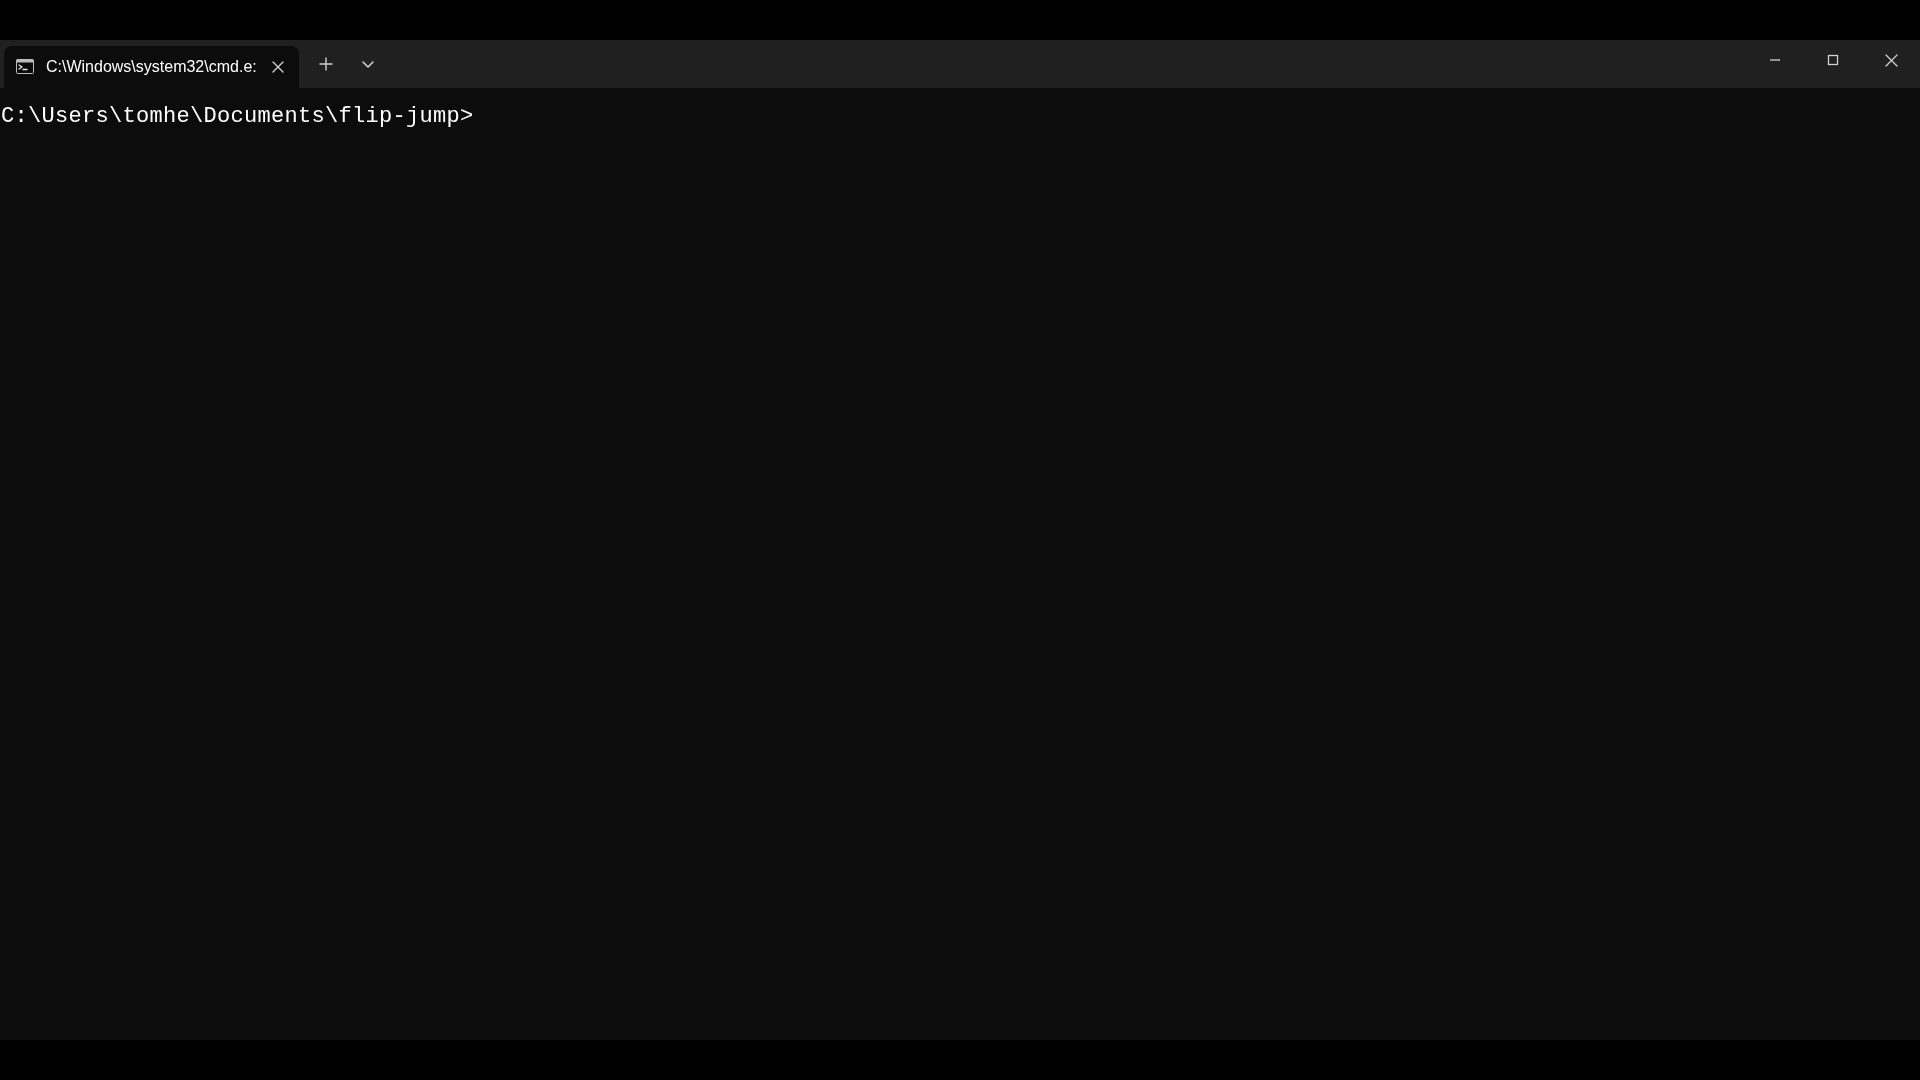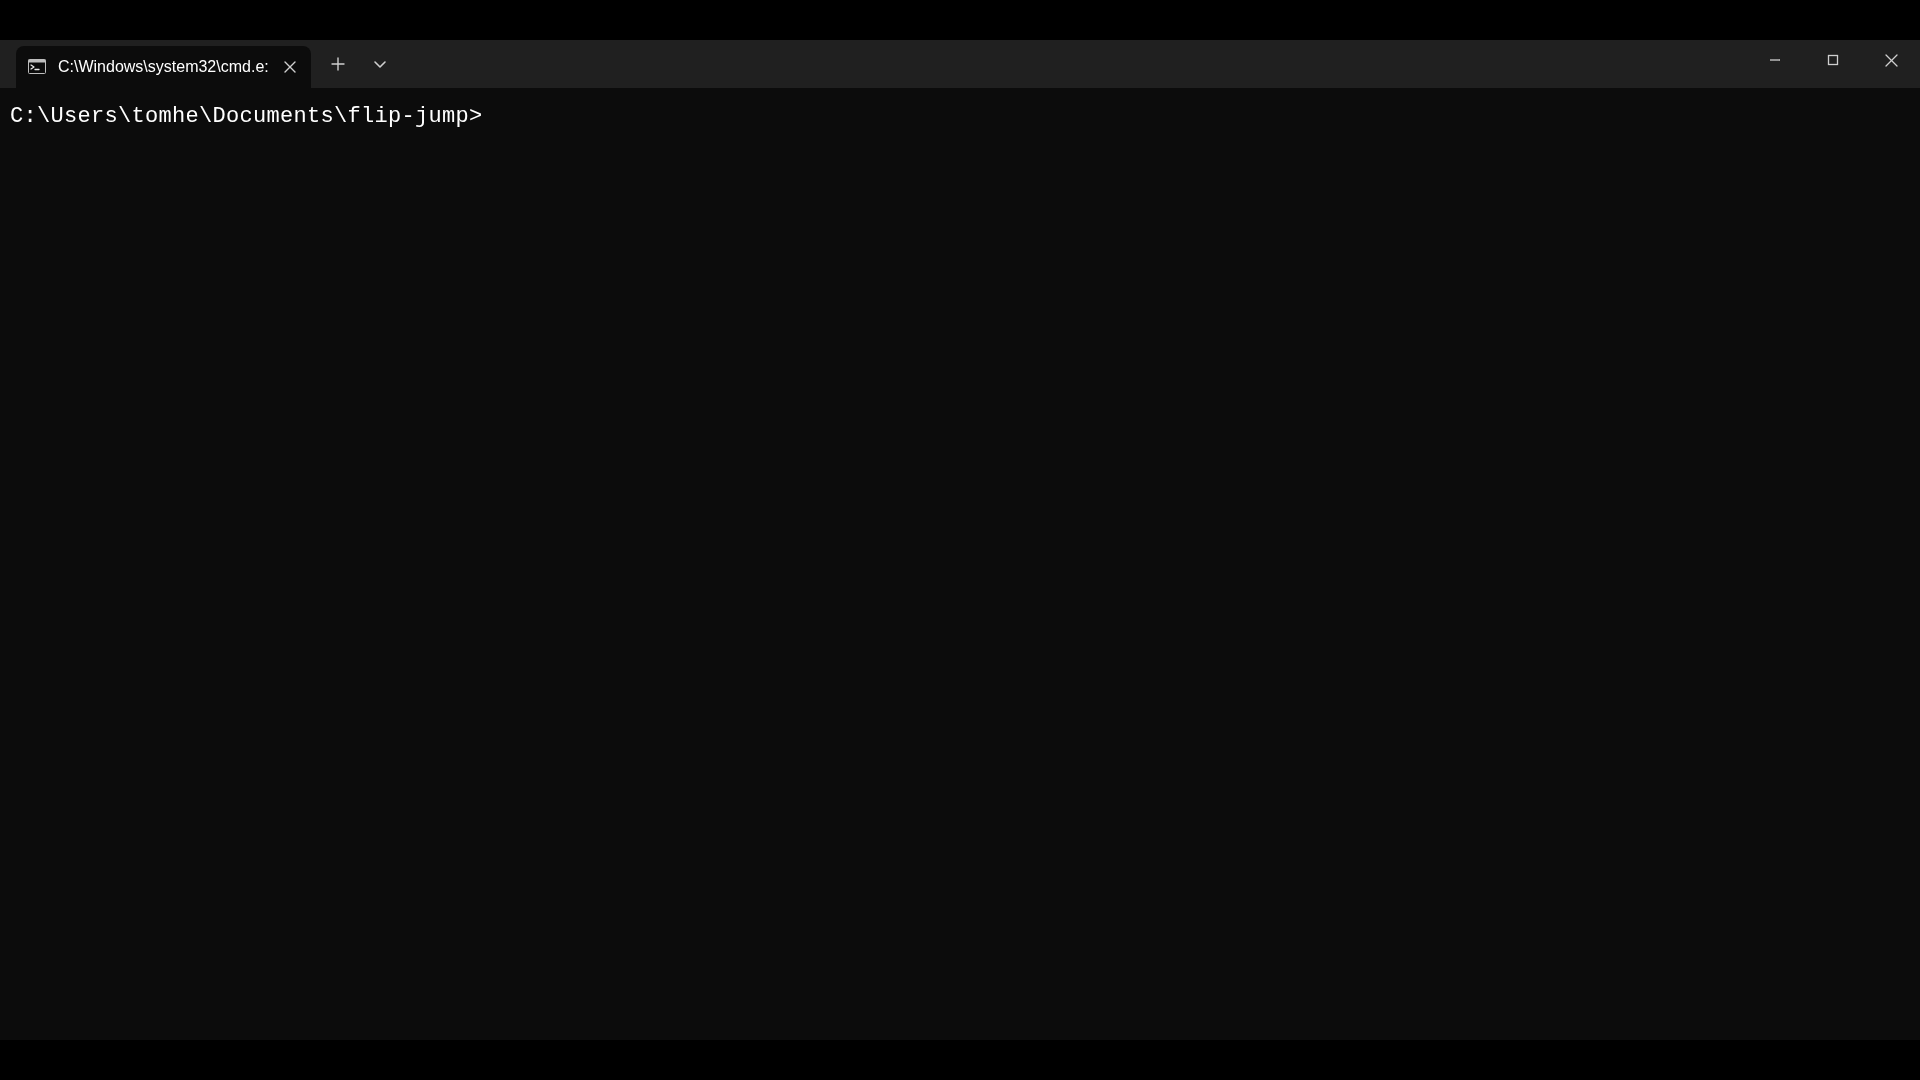--- a/index.html
+++ b/index.html
@@ -1,28 +1,28 @@
 <!DOCTYPE html>
 <html><head>
   <meta charset="utf-8">
   <style>
     * { margin:0; padding:0; box-sizing:border-box; }
     html, body { width:1920px; height:1080px; background:#000; font-family:"Consolas","Courier New",monospace; overflow:hidden; }
     .letterbox-top, .letterbox-bottom { width:100%; height:40px; background:#000; }
     .window { width:100%; height:1000px; background:#0c0c0c; display:flex; flex-direction:column; }
     .titlebar { height:48px; background:#202020; display:flex; align-items:flex-end; position:relative; }
-    .tab { display:flex; align-items:center; height:42px; margin-left:16px; padding:0 8px 0 12px; background:#0c0c0c; border-radius:8px 8px 0 0; min-width:280px; position:relative; }
+    .tab { display:flex; align-items:center; height:42px; margin-left:4px; padding:0 8px 0 12px; background:#0c0c0c; border-radius:8px 8px 0 0; min-width:280px; position:relative; }
     .tab .icon { width:18px; height:18px; margin-right:12px; display:flex; align-items:center; justify-content:center; }
     .tab .title { color:#ffffff; font-family:"Segoe UI",sans-serif; font-size:16px; white-space:nowrap; overflow:hidden; text-overflow:clip; flex:1; }
     .tab .close { width:26px; height:26px; display:flex; align-items:center; justify-content:center; color:#cfcfcf; font-size:14px; margin-left:8px; border-radius:4px; }
     .title-actions { display:flex; align-items:center; height:100%; padding:0 6px; }
     .icon-btn { width:42px; height:42px; display:flex; align-items:center; justify-content:center; color:#cfcfcf; border:none; background:transparent; }
     .window-controls { position:absolute; right:0; top:0; height:48px; display:flex; }
     .win-btn { width:58px; height:40px; display:flex; align-items:center; justify-content:center; color:#cfcfcf; background:transparent; border:none; }
-    .terminal-body { flex:1; background:#0c0c0c; padding:14px 10px; }
+    .terminal-body { flex:1; background:#0c0c0c; padding:14px 1px; }
     .line { display:flex; align-items:baseline; }
     .prompt, .input { color:#ffffff; font-size:22px; line-height:1.35; white-space:pre; letter-spacing:0.3px; }
     svg { display:block; }
   </style>
 </head>
 <body>
 
 <div class="letterbox-top"></div>
 
 <div class="window">

